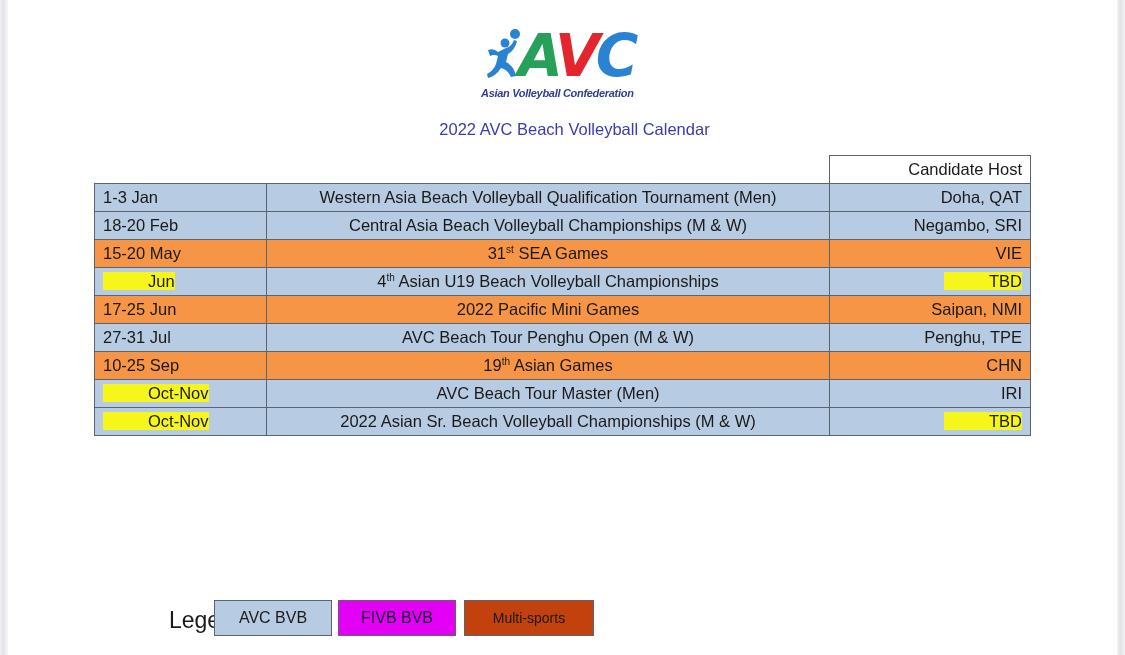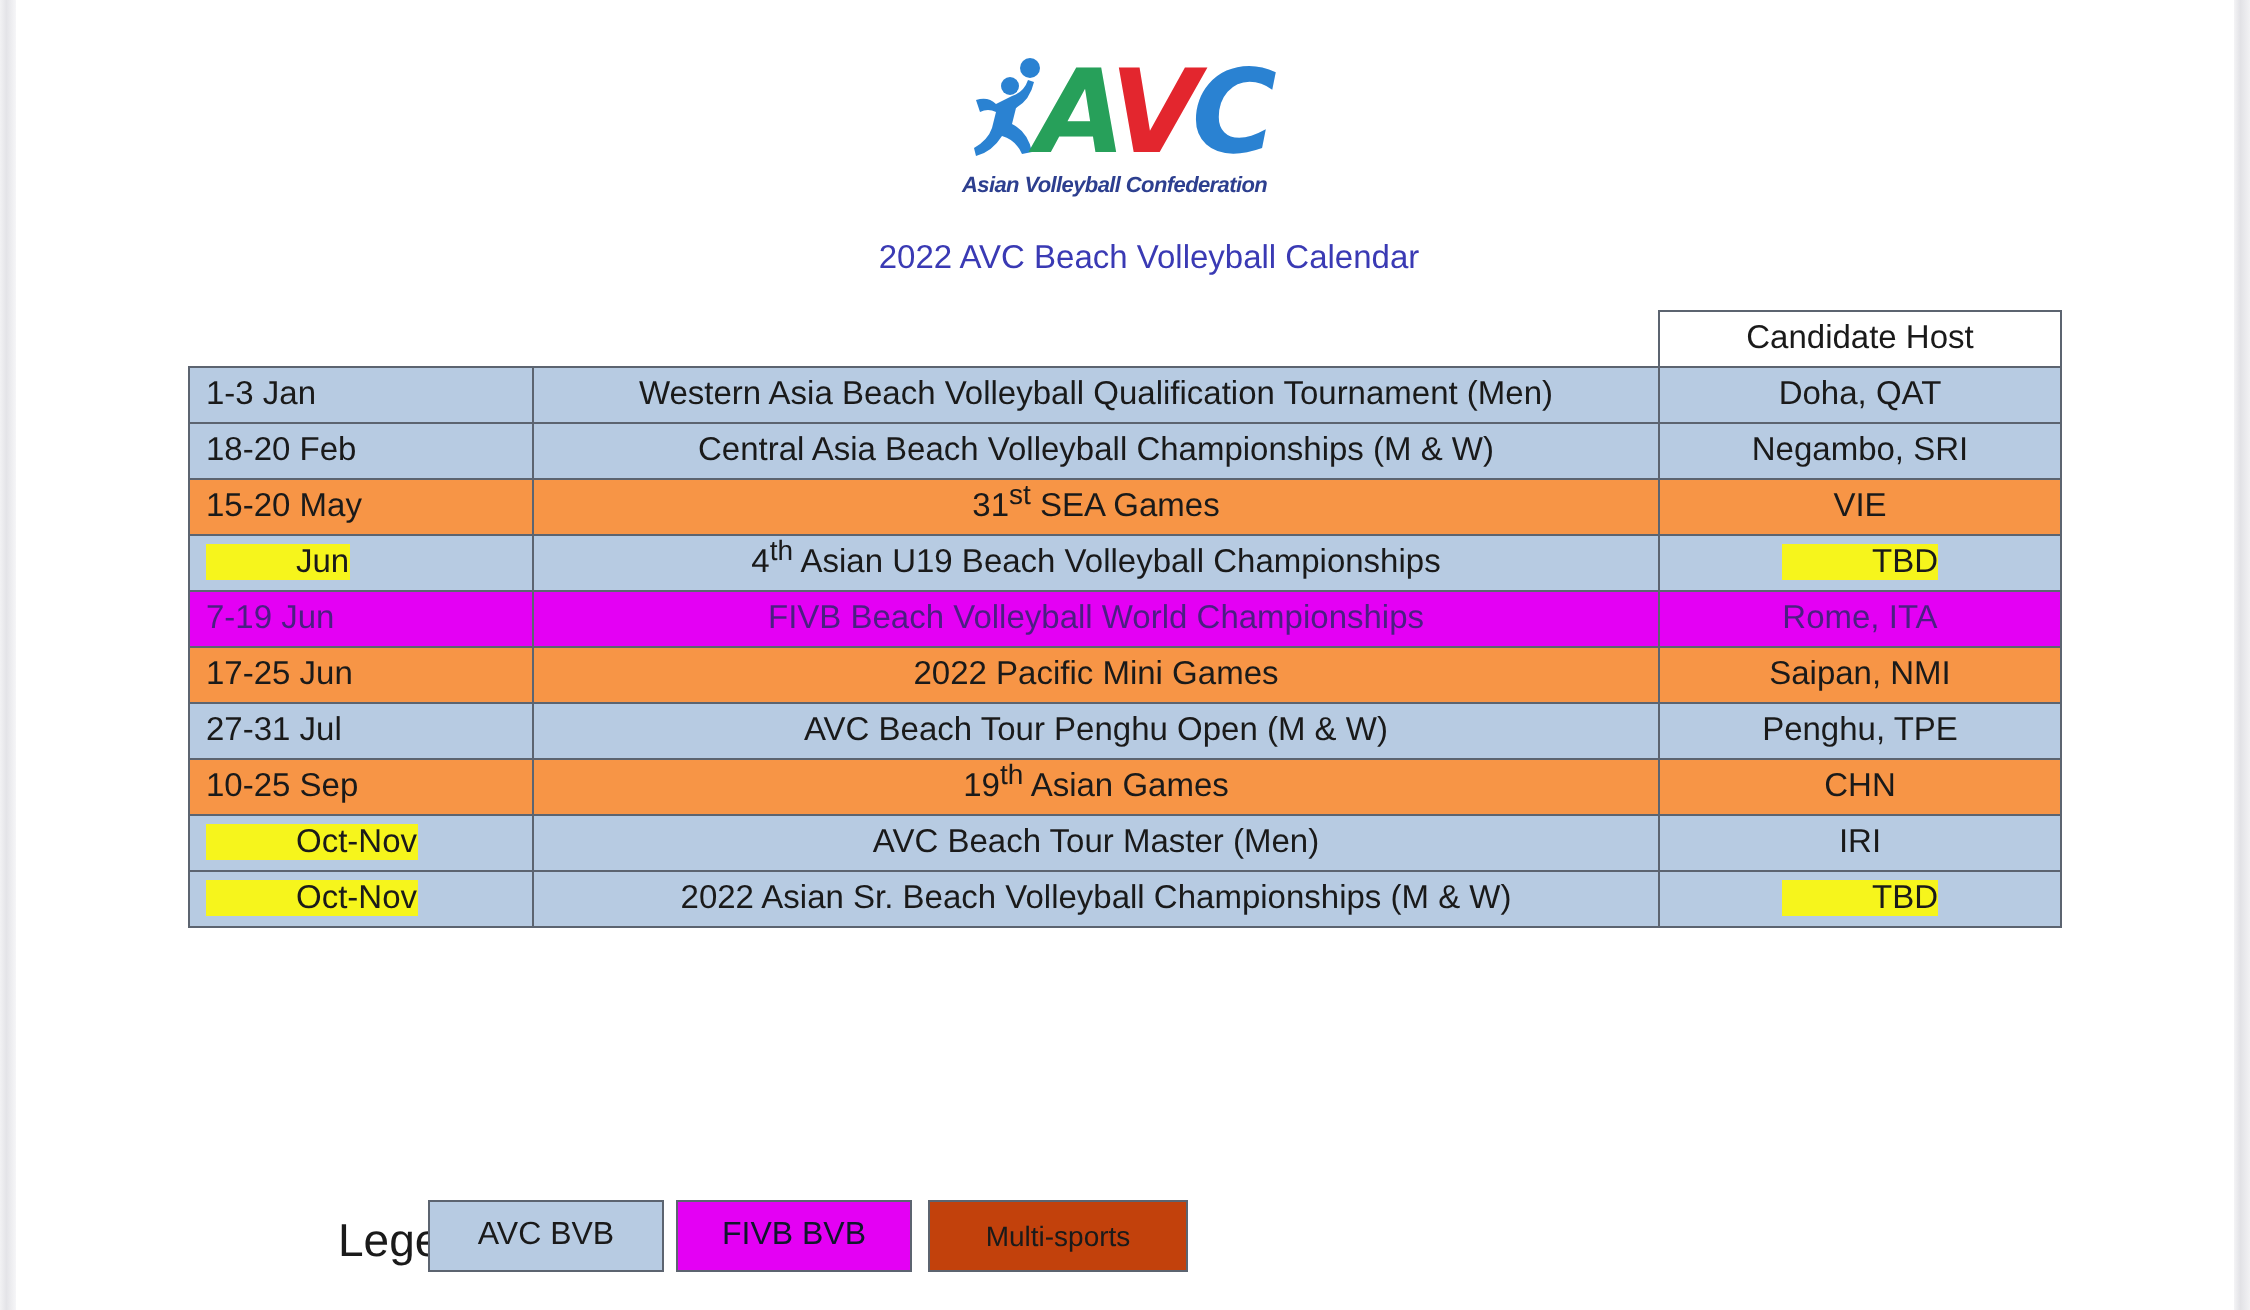--- a/index.html
+++ b/index.html
@@ -23,28 +23,28 @@
       color: #2d3f8f; white-space: nowrap; letter-spacing: -0.3px; }
 
     .title { position: absolute; left: 0; width: 1125px; top: 120px; text-align: center;
       font-size: 16.5px; color: #3a3ab4; padding-left: 12px; }
 
     table.cal { position: absolute; left: 94px; top: 155px; border-collapse: collapse;
       font-size: 16.5px; }
     table.cal td { border: 1.3px solid #5c6470; height: 27px; padding: 0 8px; white-space: nowrap; line-height: 27px; }
     td.date { width: 155px; text-align: left; }
     td.event { width: 546px; text-align: center; }
-    td.host { width: 184px; text-align: center; }
+    td.host { width: 184px; text-align: right; }
     td.blank { border: none !important; background: transparent; }
     tr.header td.host { background: #ffffff; }
     tr.avc td { background: #b7cbe2; }
     tr.fivb td { background: #e400f4; color: #4b1f82; }
     tr.multi td { background: #f79546; }
     .hl { background: #f6f51c; padding-left: 45px; }
-    sup { font-size: 14px; line-height: 0; vertical-align: 6px; }
+    sup { font-size: 10px; line-height: 0; vertical-align: 6px; }
 
     .legend { position: absolute; left: 137px; top: 600px; height: 38px; }
     .legend-label { position: absolute; left: 16px; top: 7px; font-size: 23px; white-space: nowrap; margin-left: 16px; }
     .legend-box { position: absolute; top: 0; height: 36px; border: 1.5px solid #5c6470;
       display: flex; align-items: center; justify-content: center; font-size: 16px; box-sizing: border-box; }
     .lb-avc { left: 77px; width: 118px; background: #b7cbe2; }
     .lb-fivb { left: 201px; width: 118px; background: #e400f4; color: #0f172a; }
     .lb-multi { left: 327px; width: 130px; background: #c2410c; font-size: 14px; }
   </style>
 </head>
@@ -85,25 +85,20 @@
       <tr class="multi">
         <td class="date"><span>15-20 May</span></td>
         <td class="event"><span>31</span><sup>st</sup><span style="white-space: pre;"> SEA Games</span></td>
         <td class="host"><span>VIE</span></td>
       </tr>
       <tr class="avc">
         <td class="date"><span class="hl">Jun</span></td>
         <td class="event"><span>4</span><sup>th</sup><span style="white-space: pre;"> Asian U19 Beach Volleyball Championships</span></td>
         <td class="host"><span class="hl">TBD</span></td>
       </tr>
-      <tr class="fivb">
-        <td class="date"><span>7-19 Jun</span></td>
-        <td class="event">FIVB Beach Volleyball World Championships</td>
-        <td class="host"><span>Rome, ITA</span></td>
-      </tr>
       <tr class="multi">
         <td class="date"><span>17-25 Jun</span></td>
         <td class="event">2022 Pacific Mini Games</td>
         <td class="host"><span>Saipan, NMI</span></td>
       </tr>
       <tr class="avc">
         <td class="date"><span>27-31 Jul</span></td>
         <td class="event">AVC Beach Tour Penghu Open (M &amp; W)</td>
         <td class="host"><span>Penghu, TPE</span></td>
       </tr>

